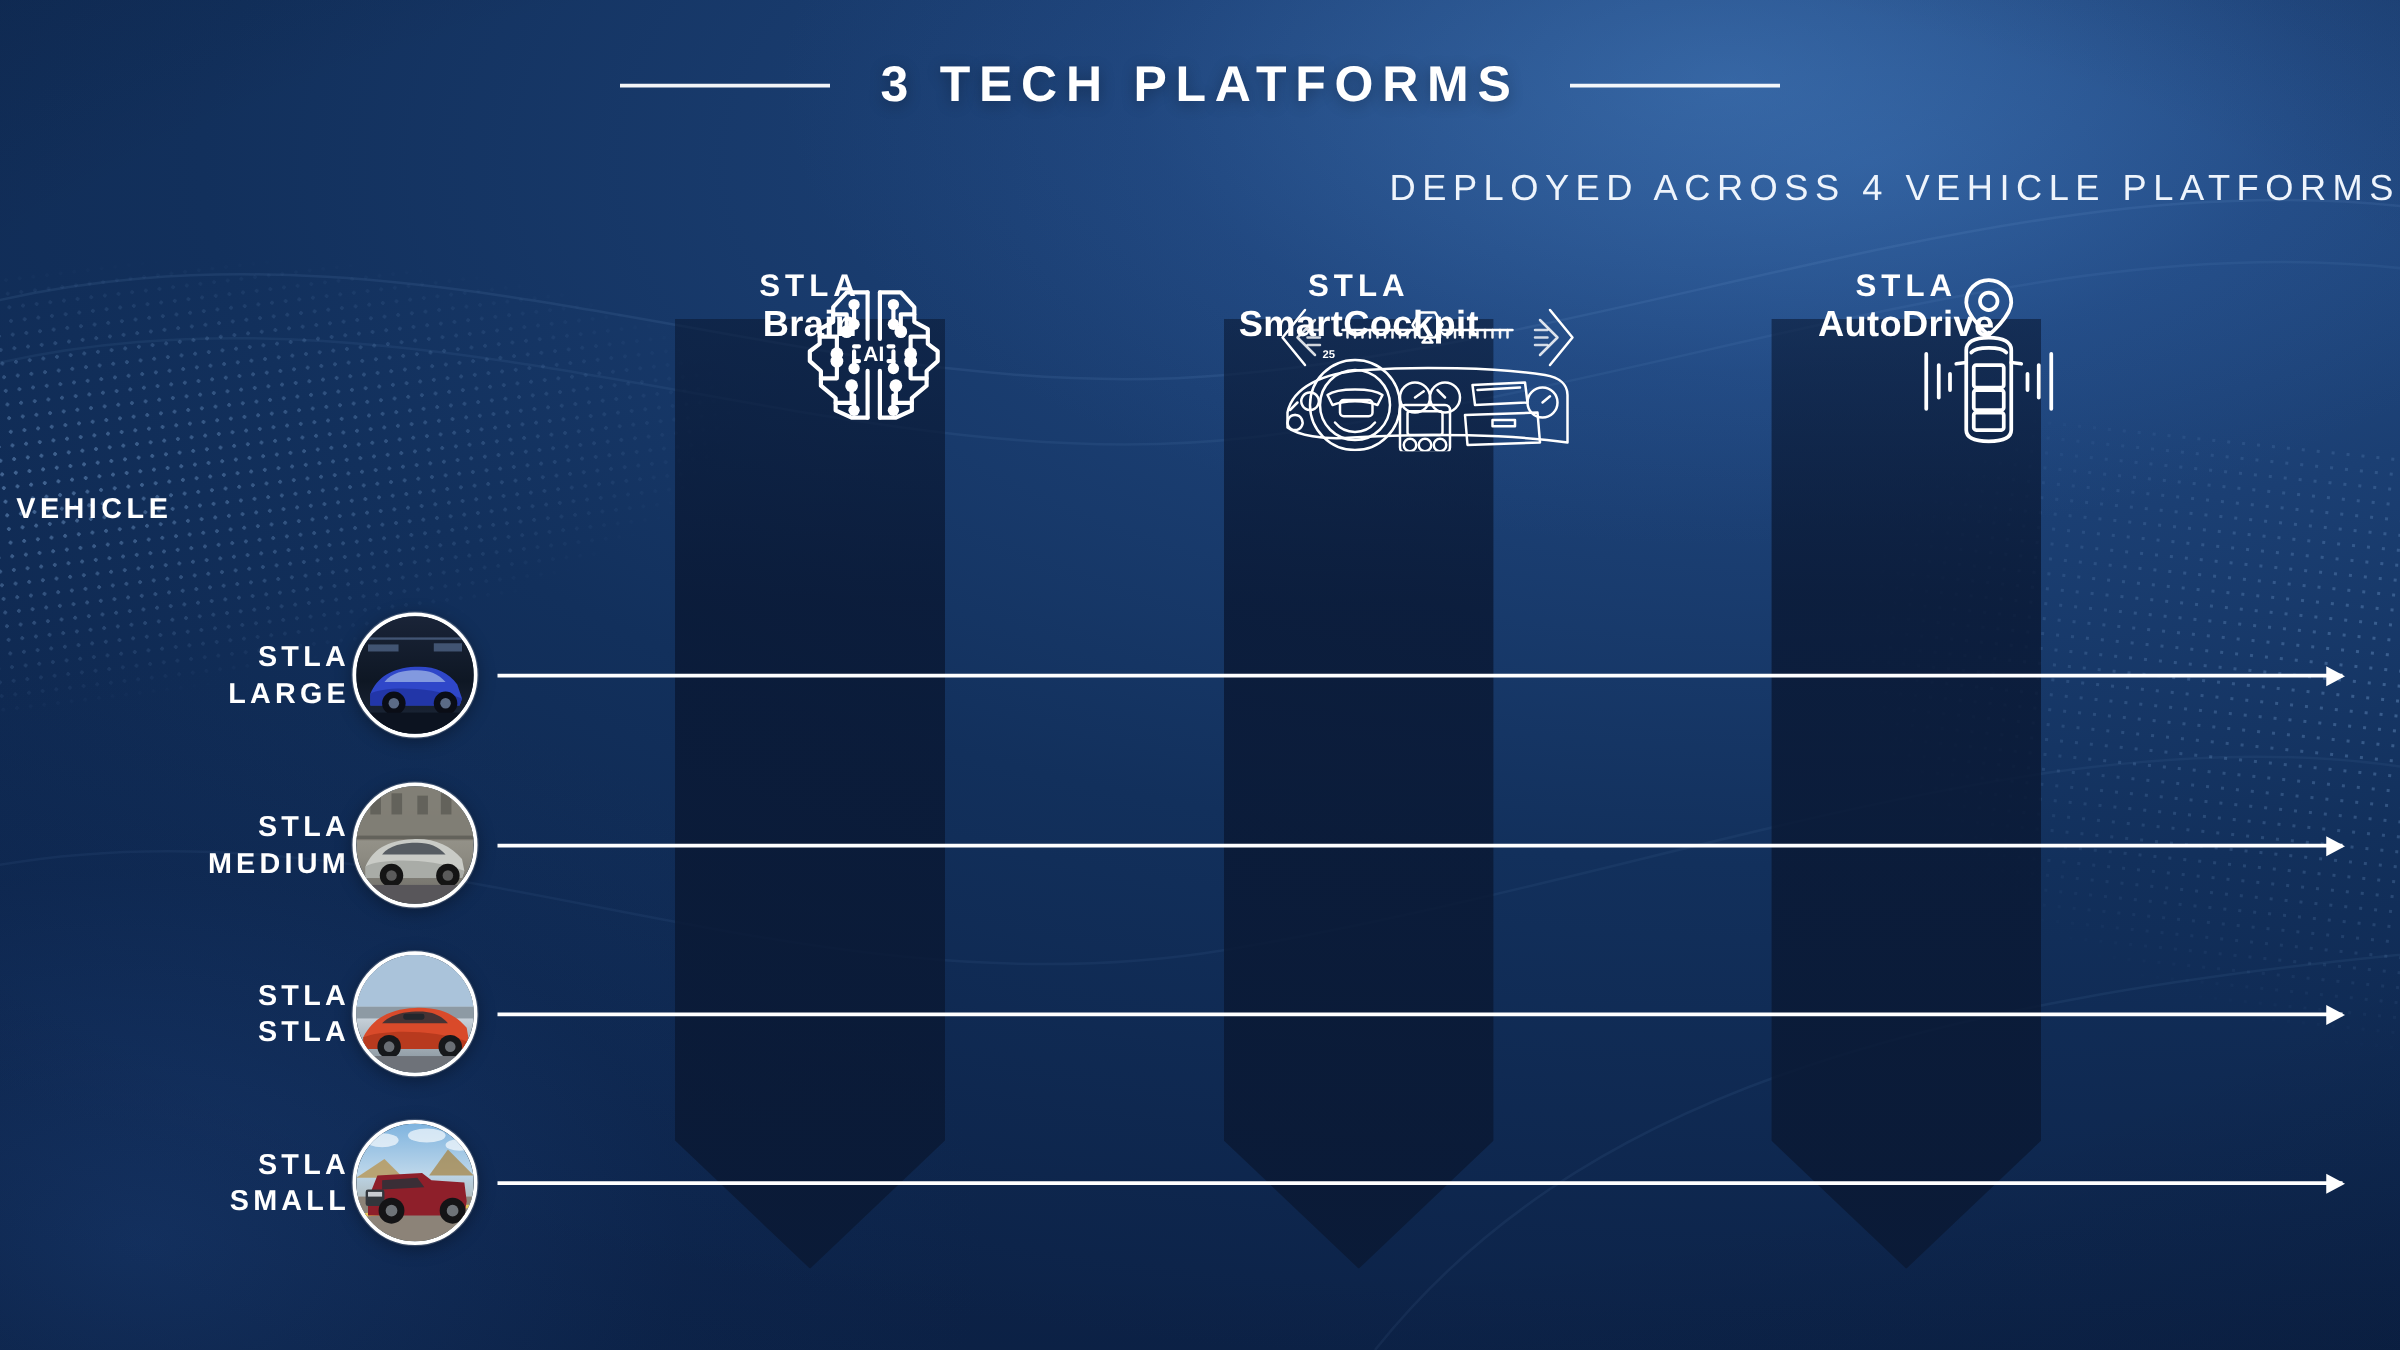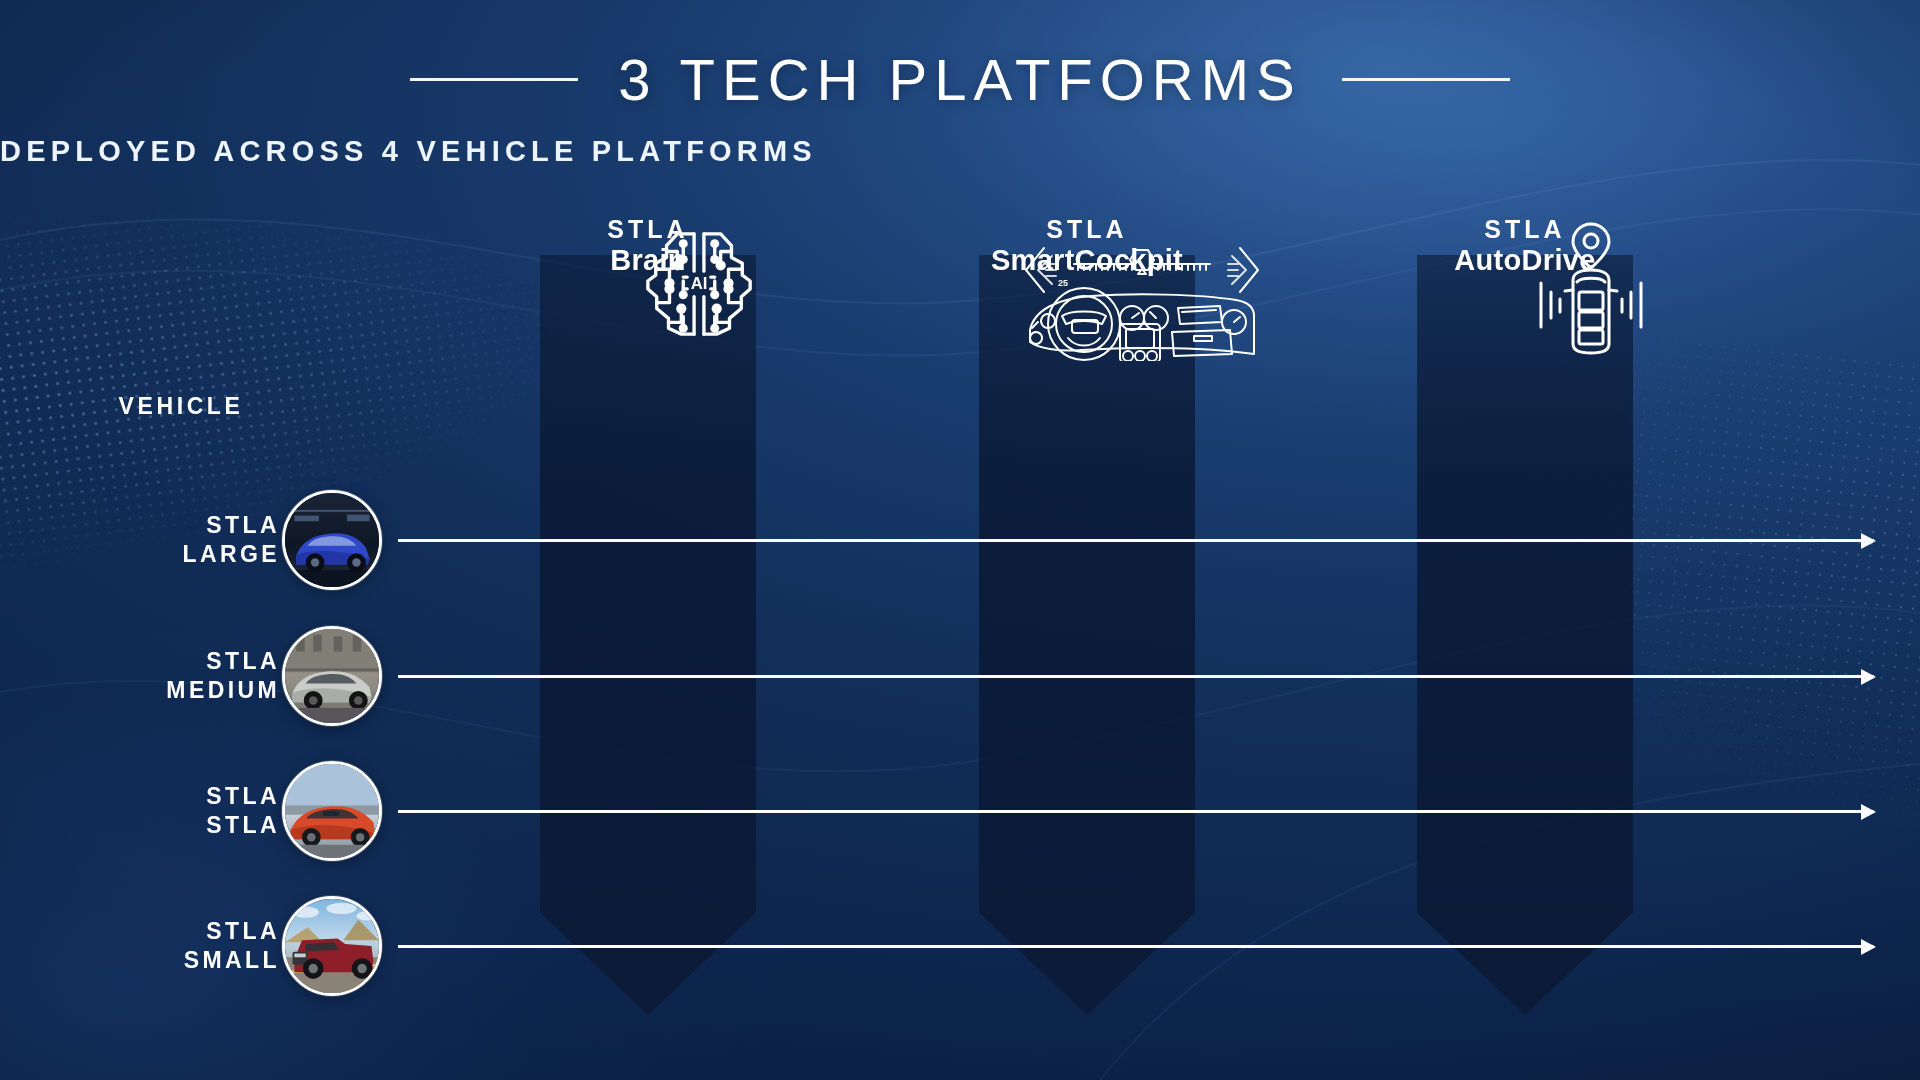--- a/index.html
+++ b/index.html
@@ -52,27 +52,27 @@
   }
   .bg-curve{ position:absolute; inset:0; opacity:.55; }
 
   
   .title-row{
     position:absolute; top:46px; left:0; width:100%;
     display:flex; align-items:center; justify-content:center; gap:40px;
   }
   .rule{ width:168px; height:3px; background:#ffffff; opacity:.95; }
   .main-title{
-    color:#fff; font-size:58px; font-weight:400; letter-spacing:7px;
+    color:#fff; font-size:40px; font-weight:700; letter-spacing:7px;
     white-space:nowrap; text-shadow:0 2px 12px rgba(0,0,0,.30);
   }
   .sub-title{
     position:absolute; top:135px; left:0; width:100%;
-    text-align:left; color:#eef4fc;
-    font-size:29px; font-weight:700; letter-spacing:5.2px;
+    text-align:right; color:#eef4fc;
+    font-size:29px; font-weight:400; letter-spacing:5.2px;
   }
 
   
   .columns{ position:absolute; top:255px; left:0; width:100%; height:790px; }
   .col{
     position:absolute; top:0; width:216px; height:760px;
     background:linear-gradient(180deg, rgba(10,26,54,.62) 0%, rgba(9,23,50,.80) 30%, rgba(10,25,52,.86) 100%);
     -webkit-clip-path:polygon(0 0, 100% 0, 100% 86.5%, 50% 100%, 0 86.5%);
     clip-path:polygon(0 0, 100% 0, 100% 86.5%, 50% 100%, 0 86.5%);
   }
@@ -88,22 +88,22 @@
   .col-head .k2{ font-size:29px; font-weight:700; letter-spacing:.3px; display:block; }
   .ch1{ left:540px; } .ch2{ left:979px; } .ch3{ left:1417px; }
 
   .icon-wrap{ position:absolute;text-decoration:underline; }
   .i1{ left:640px; top:224px; }
   .i2{ left:1022px; top:236px; }
   .i3{ left:1527px; top:220px; }
 
   
   .vp-label{
-    position:absolute; left:0; top:392px; width:362px;
-    text-align:center; color:#fff;
+    position:absolute; left:13px; top:392px; width:362px;
+    text-align:left; color:#fff;
     font-size:23px; font-weight:700; letter-spacing:3.6px; line-height:1.26;
   }
   .vp-label span{ display:block; }
 
   .row{ position:absolute; left:0; width:100%; height:100px; }
   .row .rlabel{
     position:absolute; right:1640px; top:50%; transform:translateY(-50%);
     width:260px; text-align:right; color:#fff;
     font-size:23px; font-weight:700; letter-spacing:3.4px; line-height:1.26;
   }

